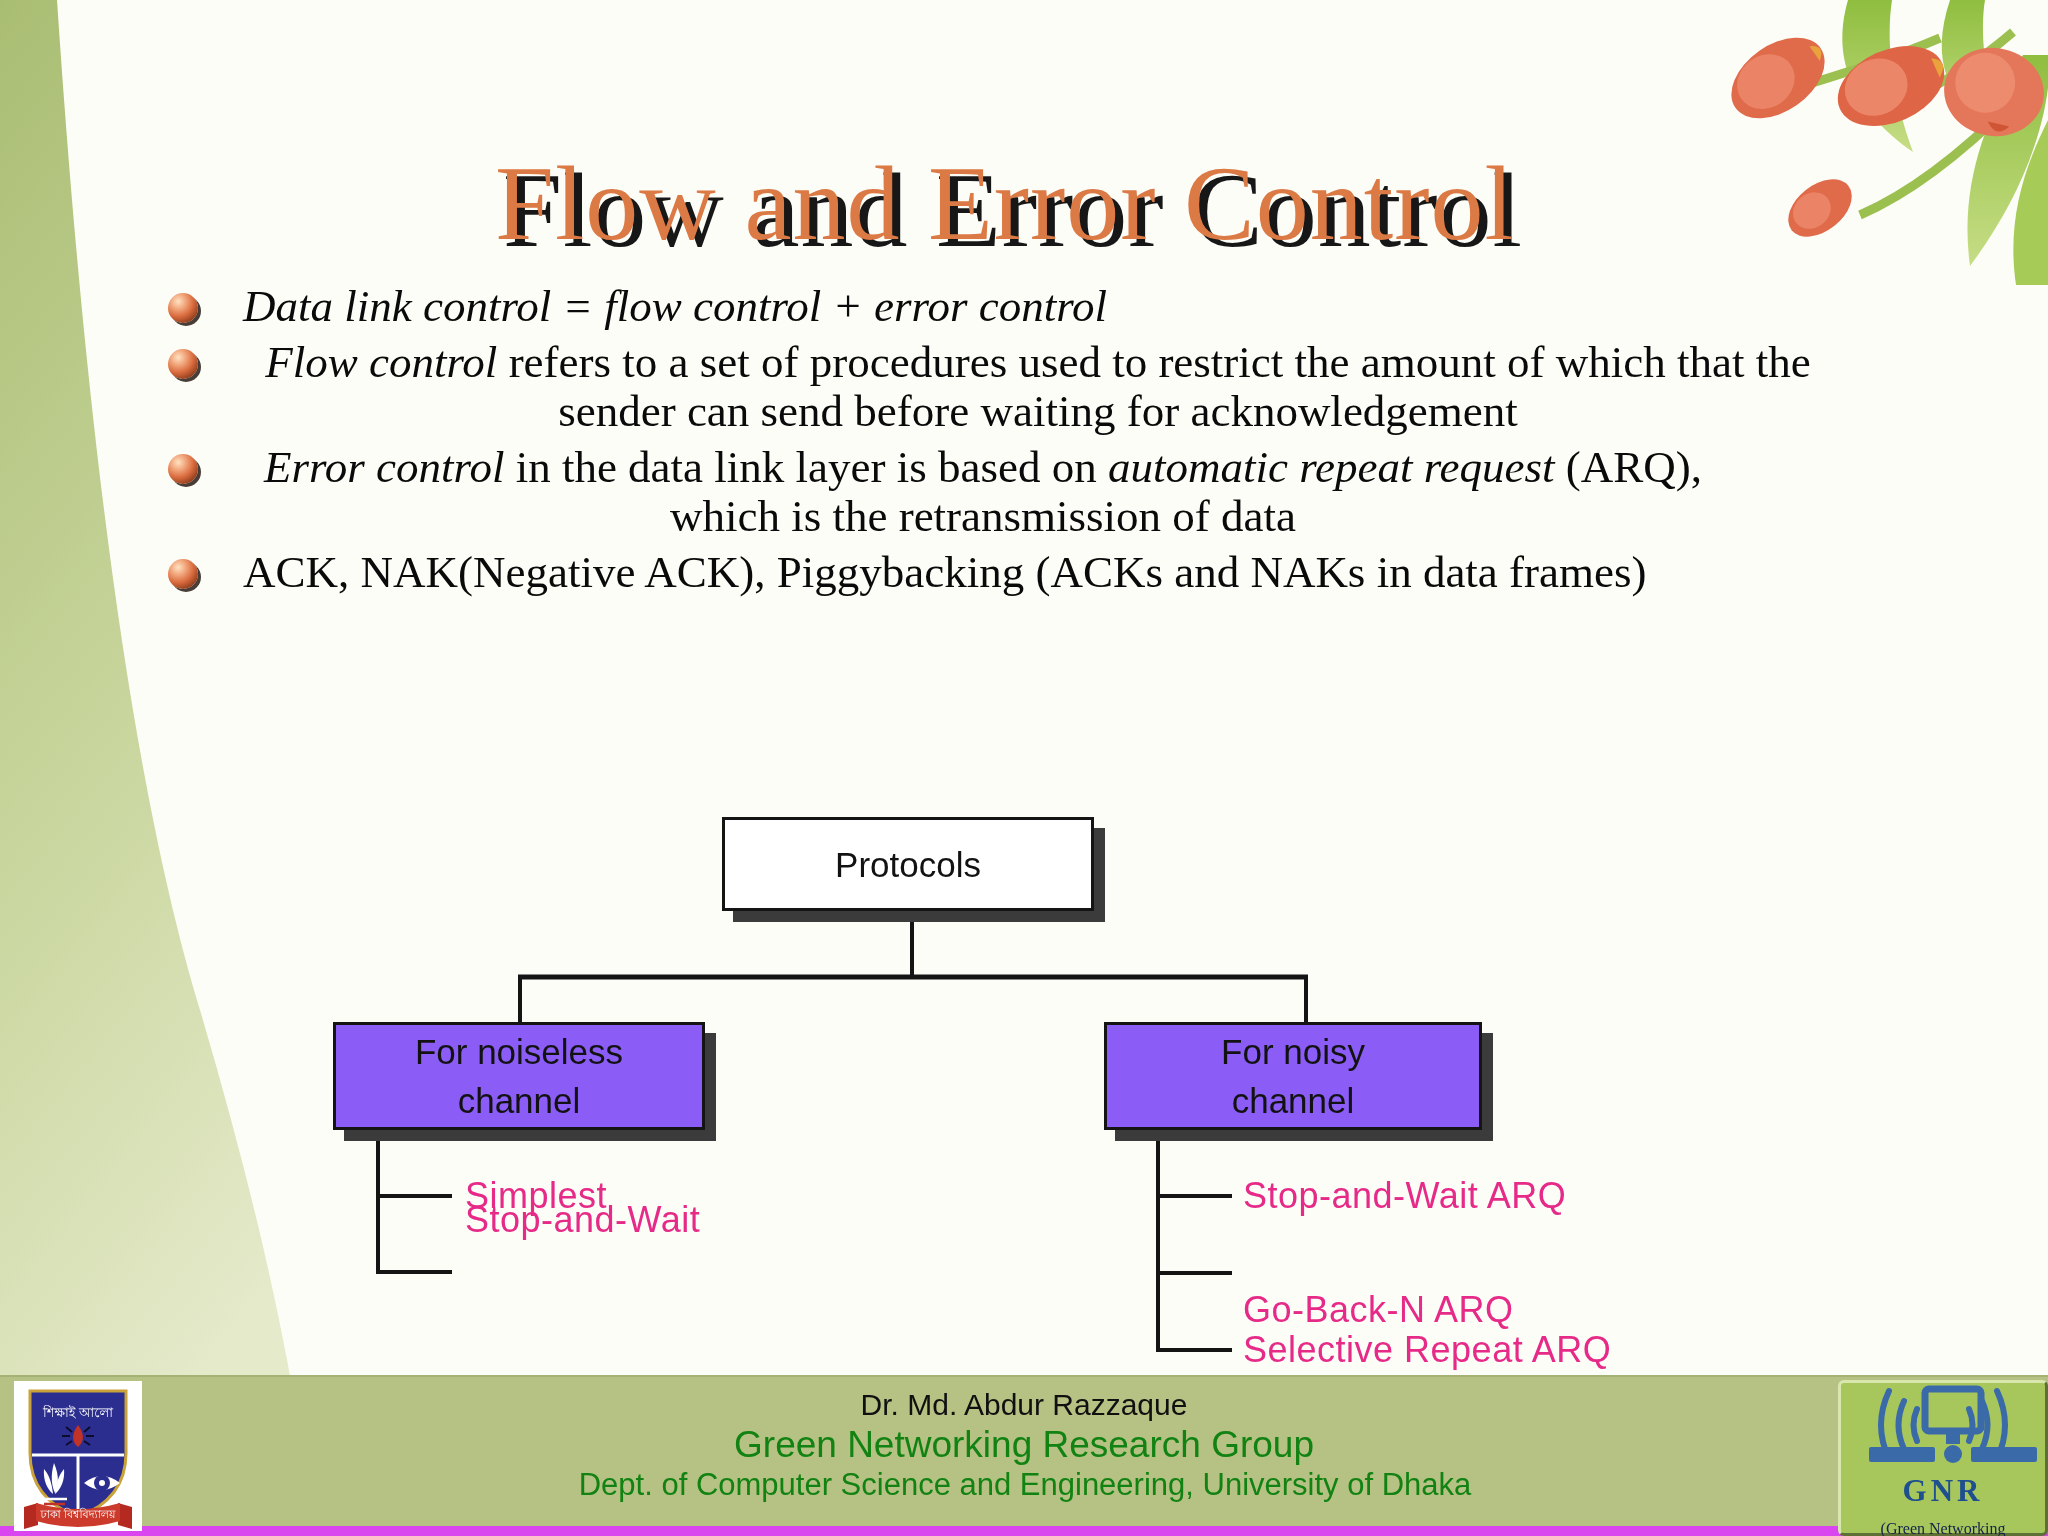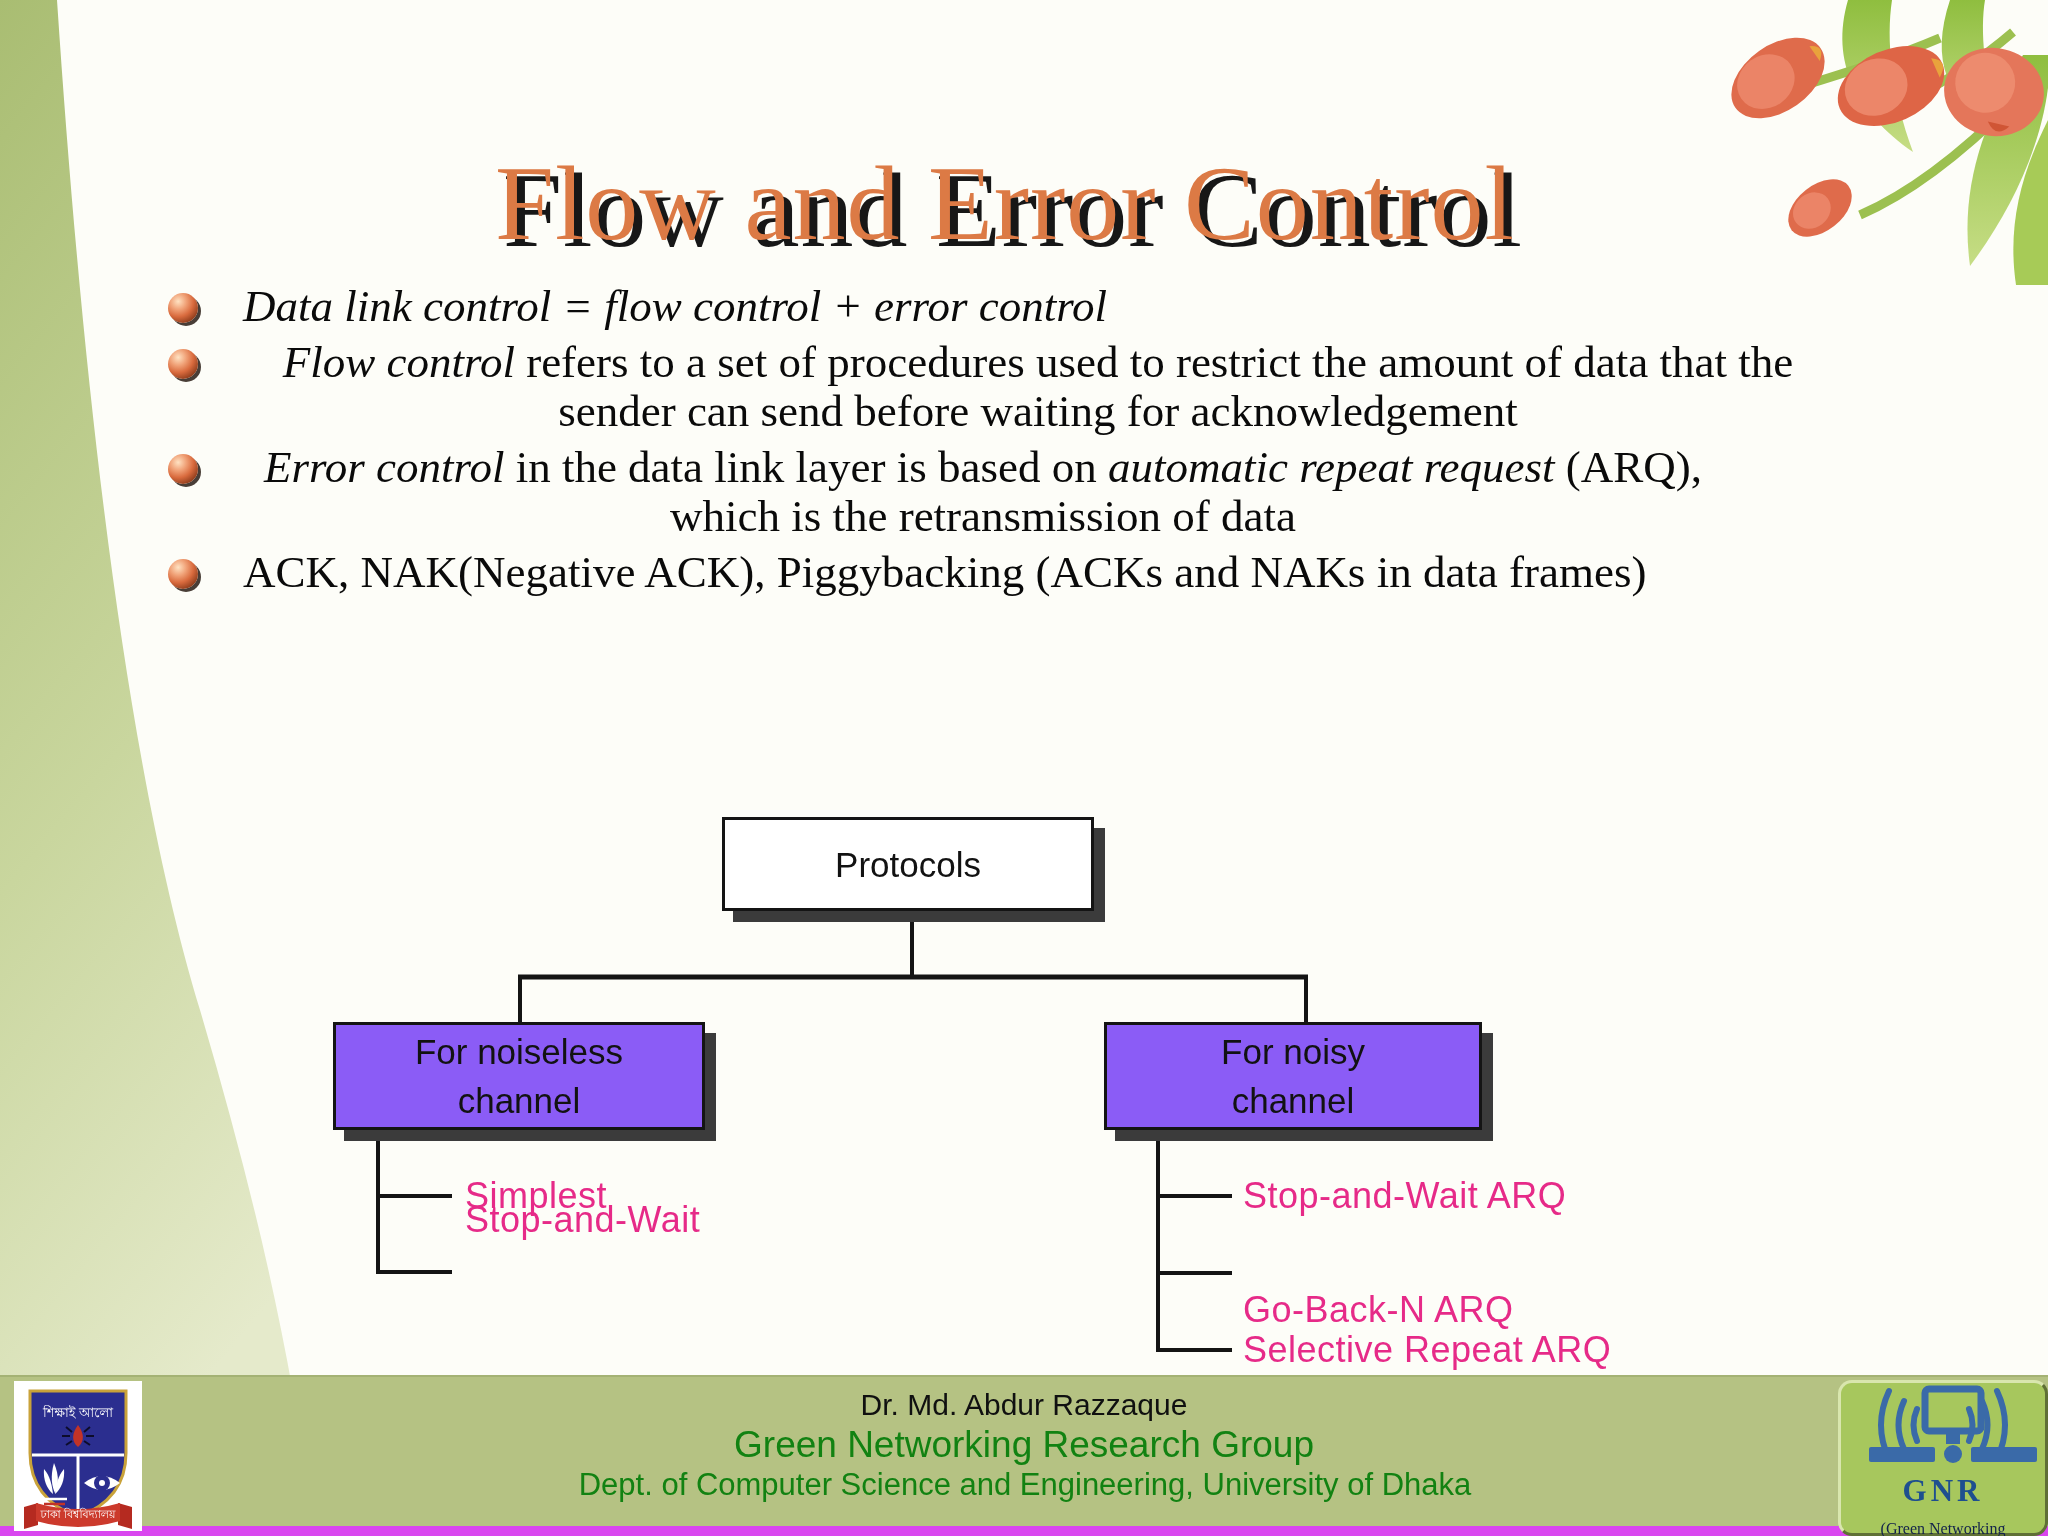--- a/index.html
+++ b/index.html
@@ -81,21 +81,21 @@
   .f1{margin:11px 0 0 0;font-size:30px;line-height:34px;color:#101010;}
   .f2{margin:3px 0 0 0;font-size:37px;line-height:40px;color:#128212;}
   .f3{margin:3px 0 0 2px;font-size:31px;line-height:34px;color:#128212;}
 
   
   .uod{position:absolute;left:14px;top:1381px;width:128px;height:150px;background:#ffffff;}
 
   
   .gnr{
     position:absolute;left:1838px;top:1380px;width:210px;height:156px;box-sizing:border-box;
-    background:#A7C75D;border:3px solid;border-color:#D9E6AE #5F7036 #5F7036 #D9E6AE;border-radius:14px;
+    background:#A7C75D;border:3px solid;border-color:#D9E6AE #5F7036 #5F7036 #D9E6AE;border-radius:6px;
     text-align:center;
   }
   .gnr-acronym{
     margin:2px 0 0 0;font-family:"Liberation Serif", serif;font-weight:bold;
     font-size:31px;line-height:32px;color:#1E4F8F;letter-spacing:4px;
   }
   .gnr-caption{
     margin:14px;font-family:"Liberation Serif", serif;font-weight:normal;
     font-size:16px;line-height:15px;color:#12224a;
   }
@@ -159,21 +159,21 @@
 
   <h1 class="title">Flow and Error Control</h1>
 
   <ul class="bullets">
     <li>
       <span class="ball"></span>
       <p class="bt w1"><i>Data link control = flow control + error control</i></p>
     </li>
     <li>
       <span class="ball"></span>
-      <p class="bt w2"><i>Flow control</i><span> refers to a set of procedures used to restrict the amount of data that the sender can send before waiting for acknowledgement</span></p>
+      <p class="bt w2"><i>Flow control</i><span> refers to a set of procedures used to restrict the amount of which that the sender can send before waiting for acknowledgement</span></p>
     </li>
     <li>
       <span class="ball"></span>
       <p class="bt w3"><i>Error control</i><span> in the data link layer is based on </span><i>automatic repeat request</i><span> (ARQ), which is the retransmission of data</span></p>
     </li>
     <li>
       <span class="ball"></span>
       <p class="bt w4"><span>ACK, NAK(Negative ACK), Piggybacking (ACKs and NAKs in data frames)</span></p>
     </li>
   </ul>

